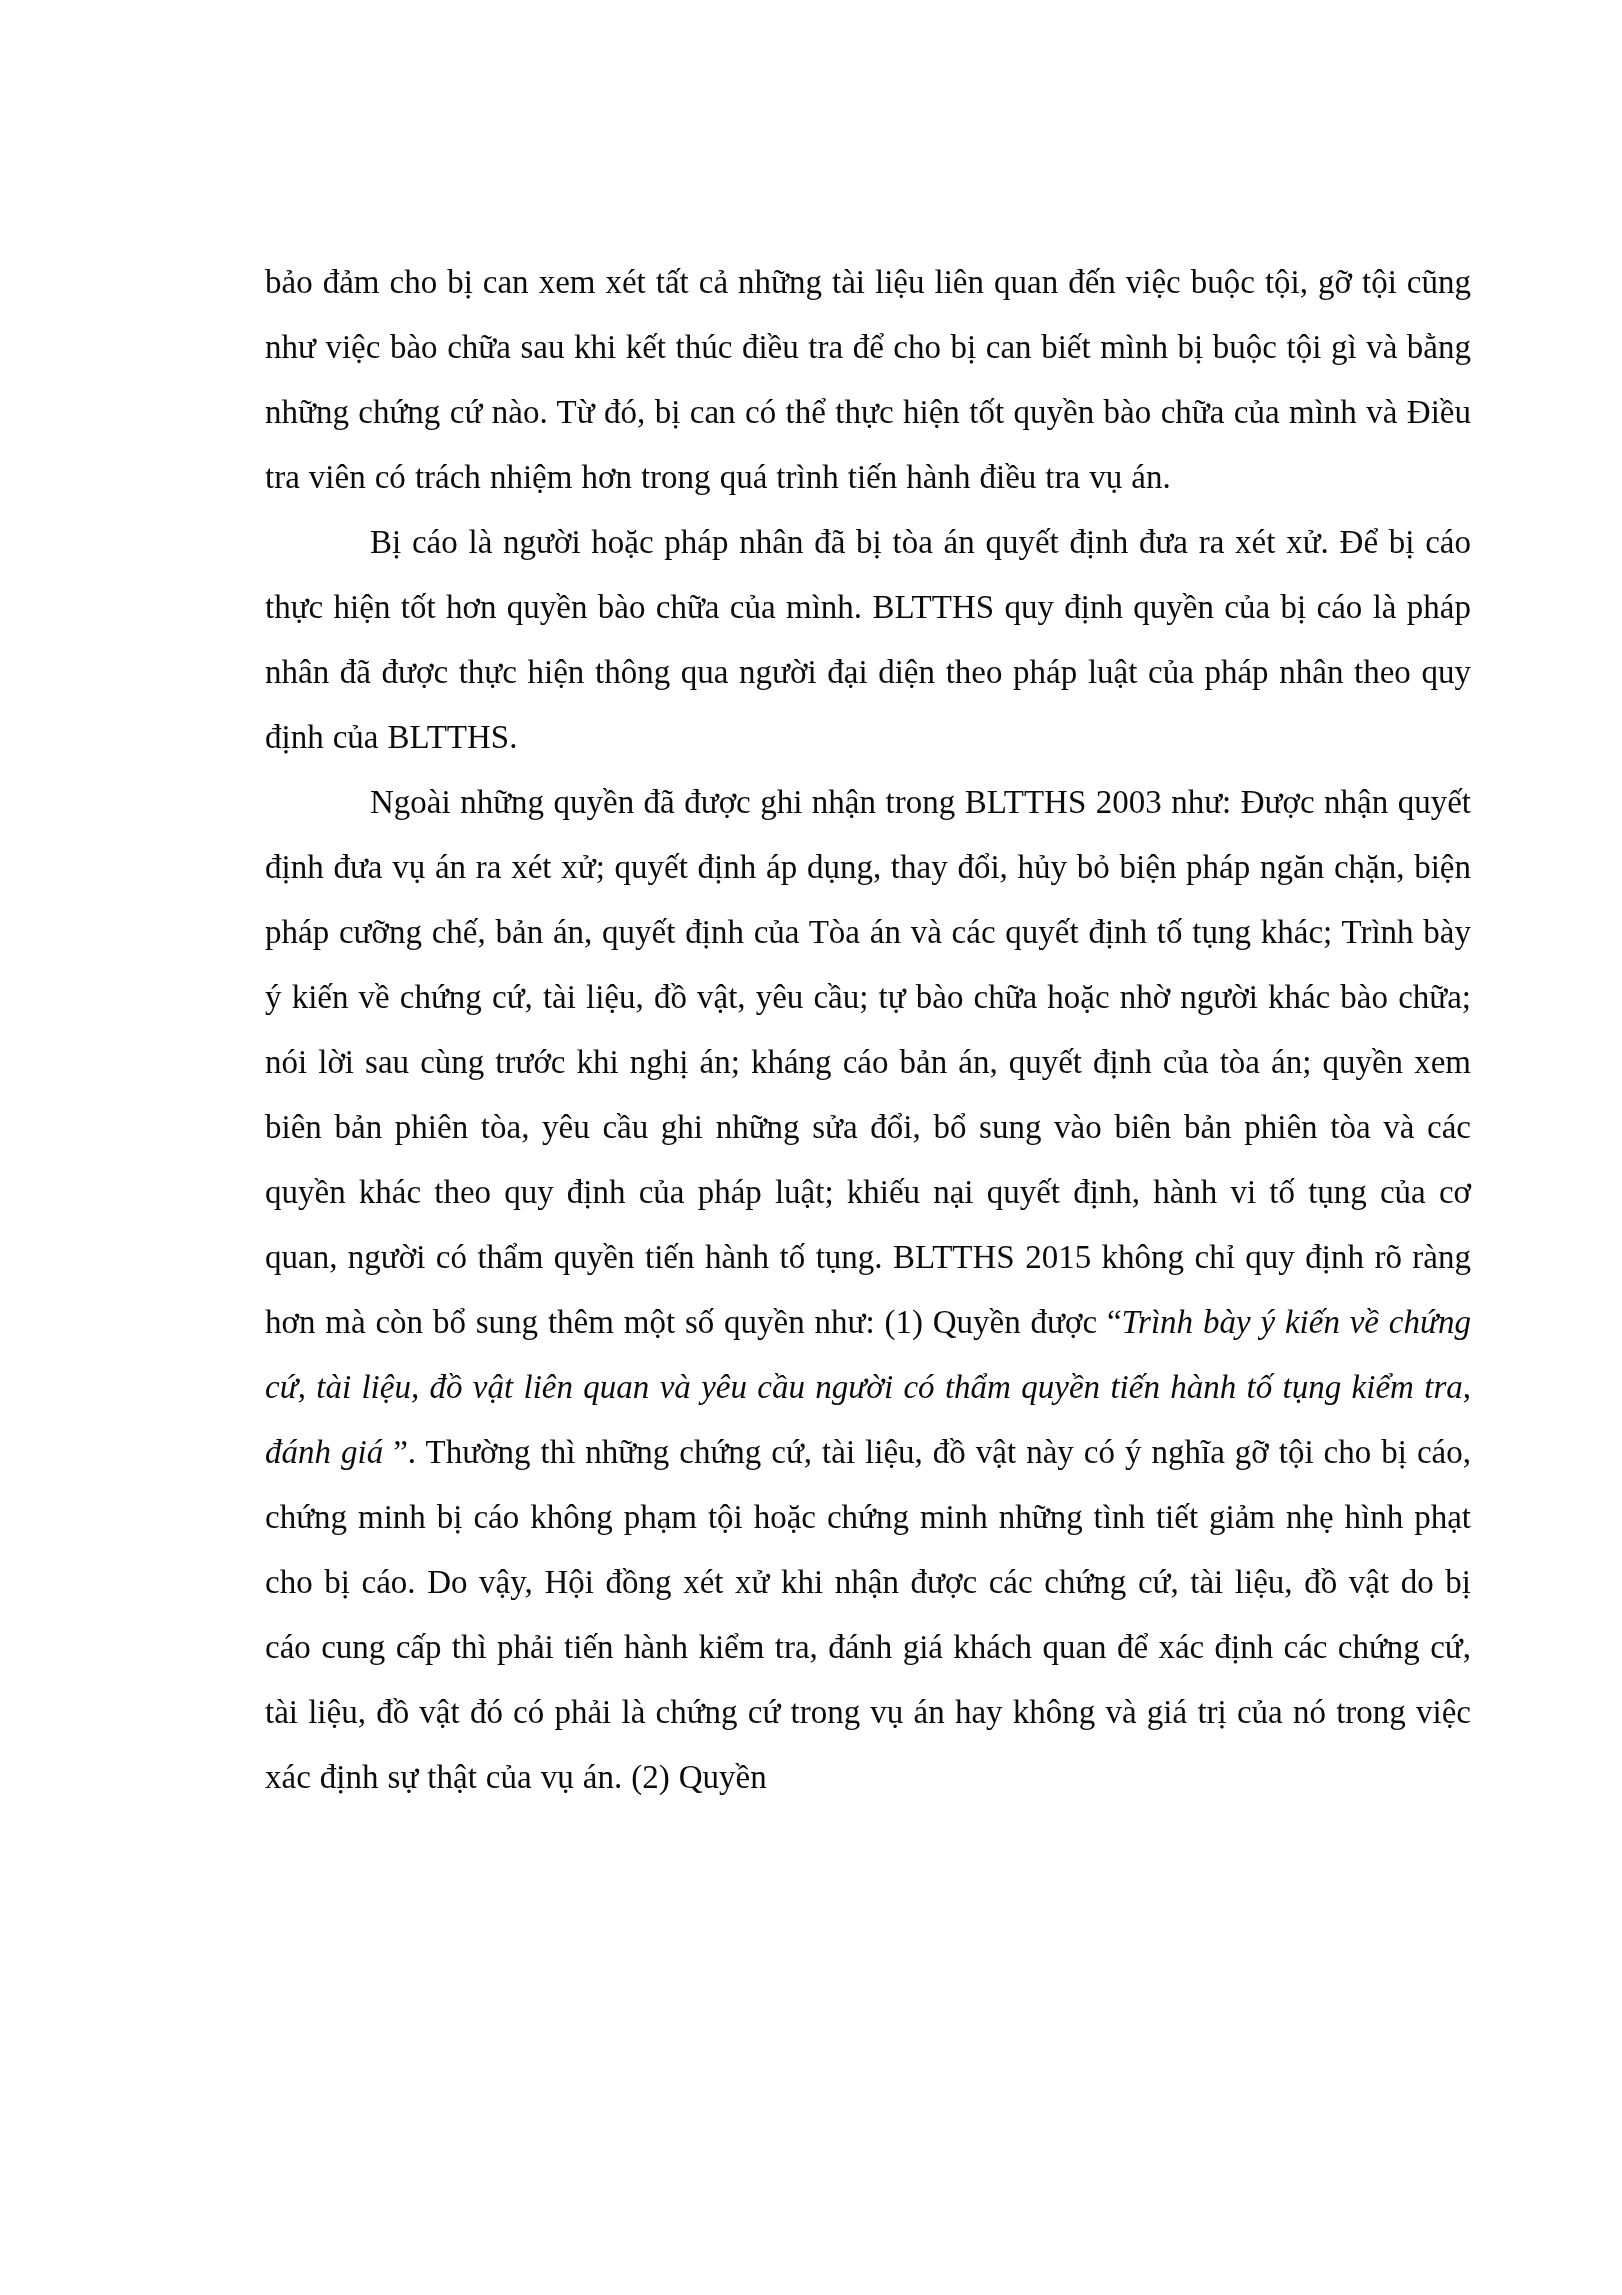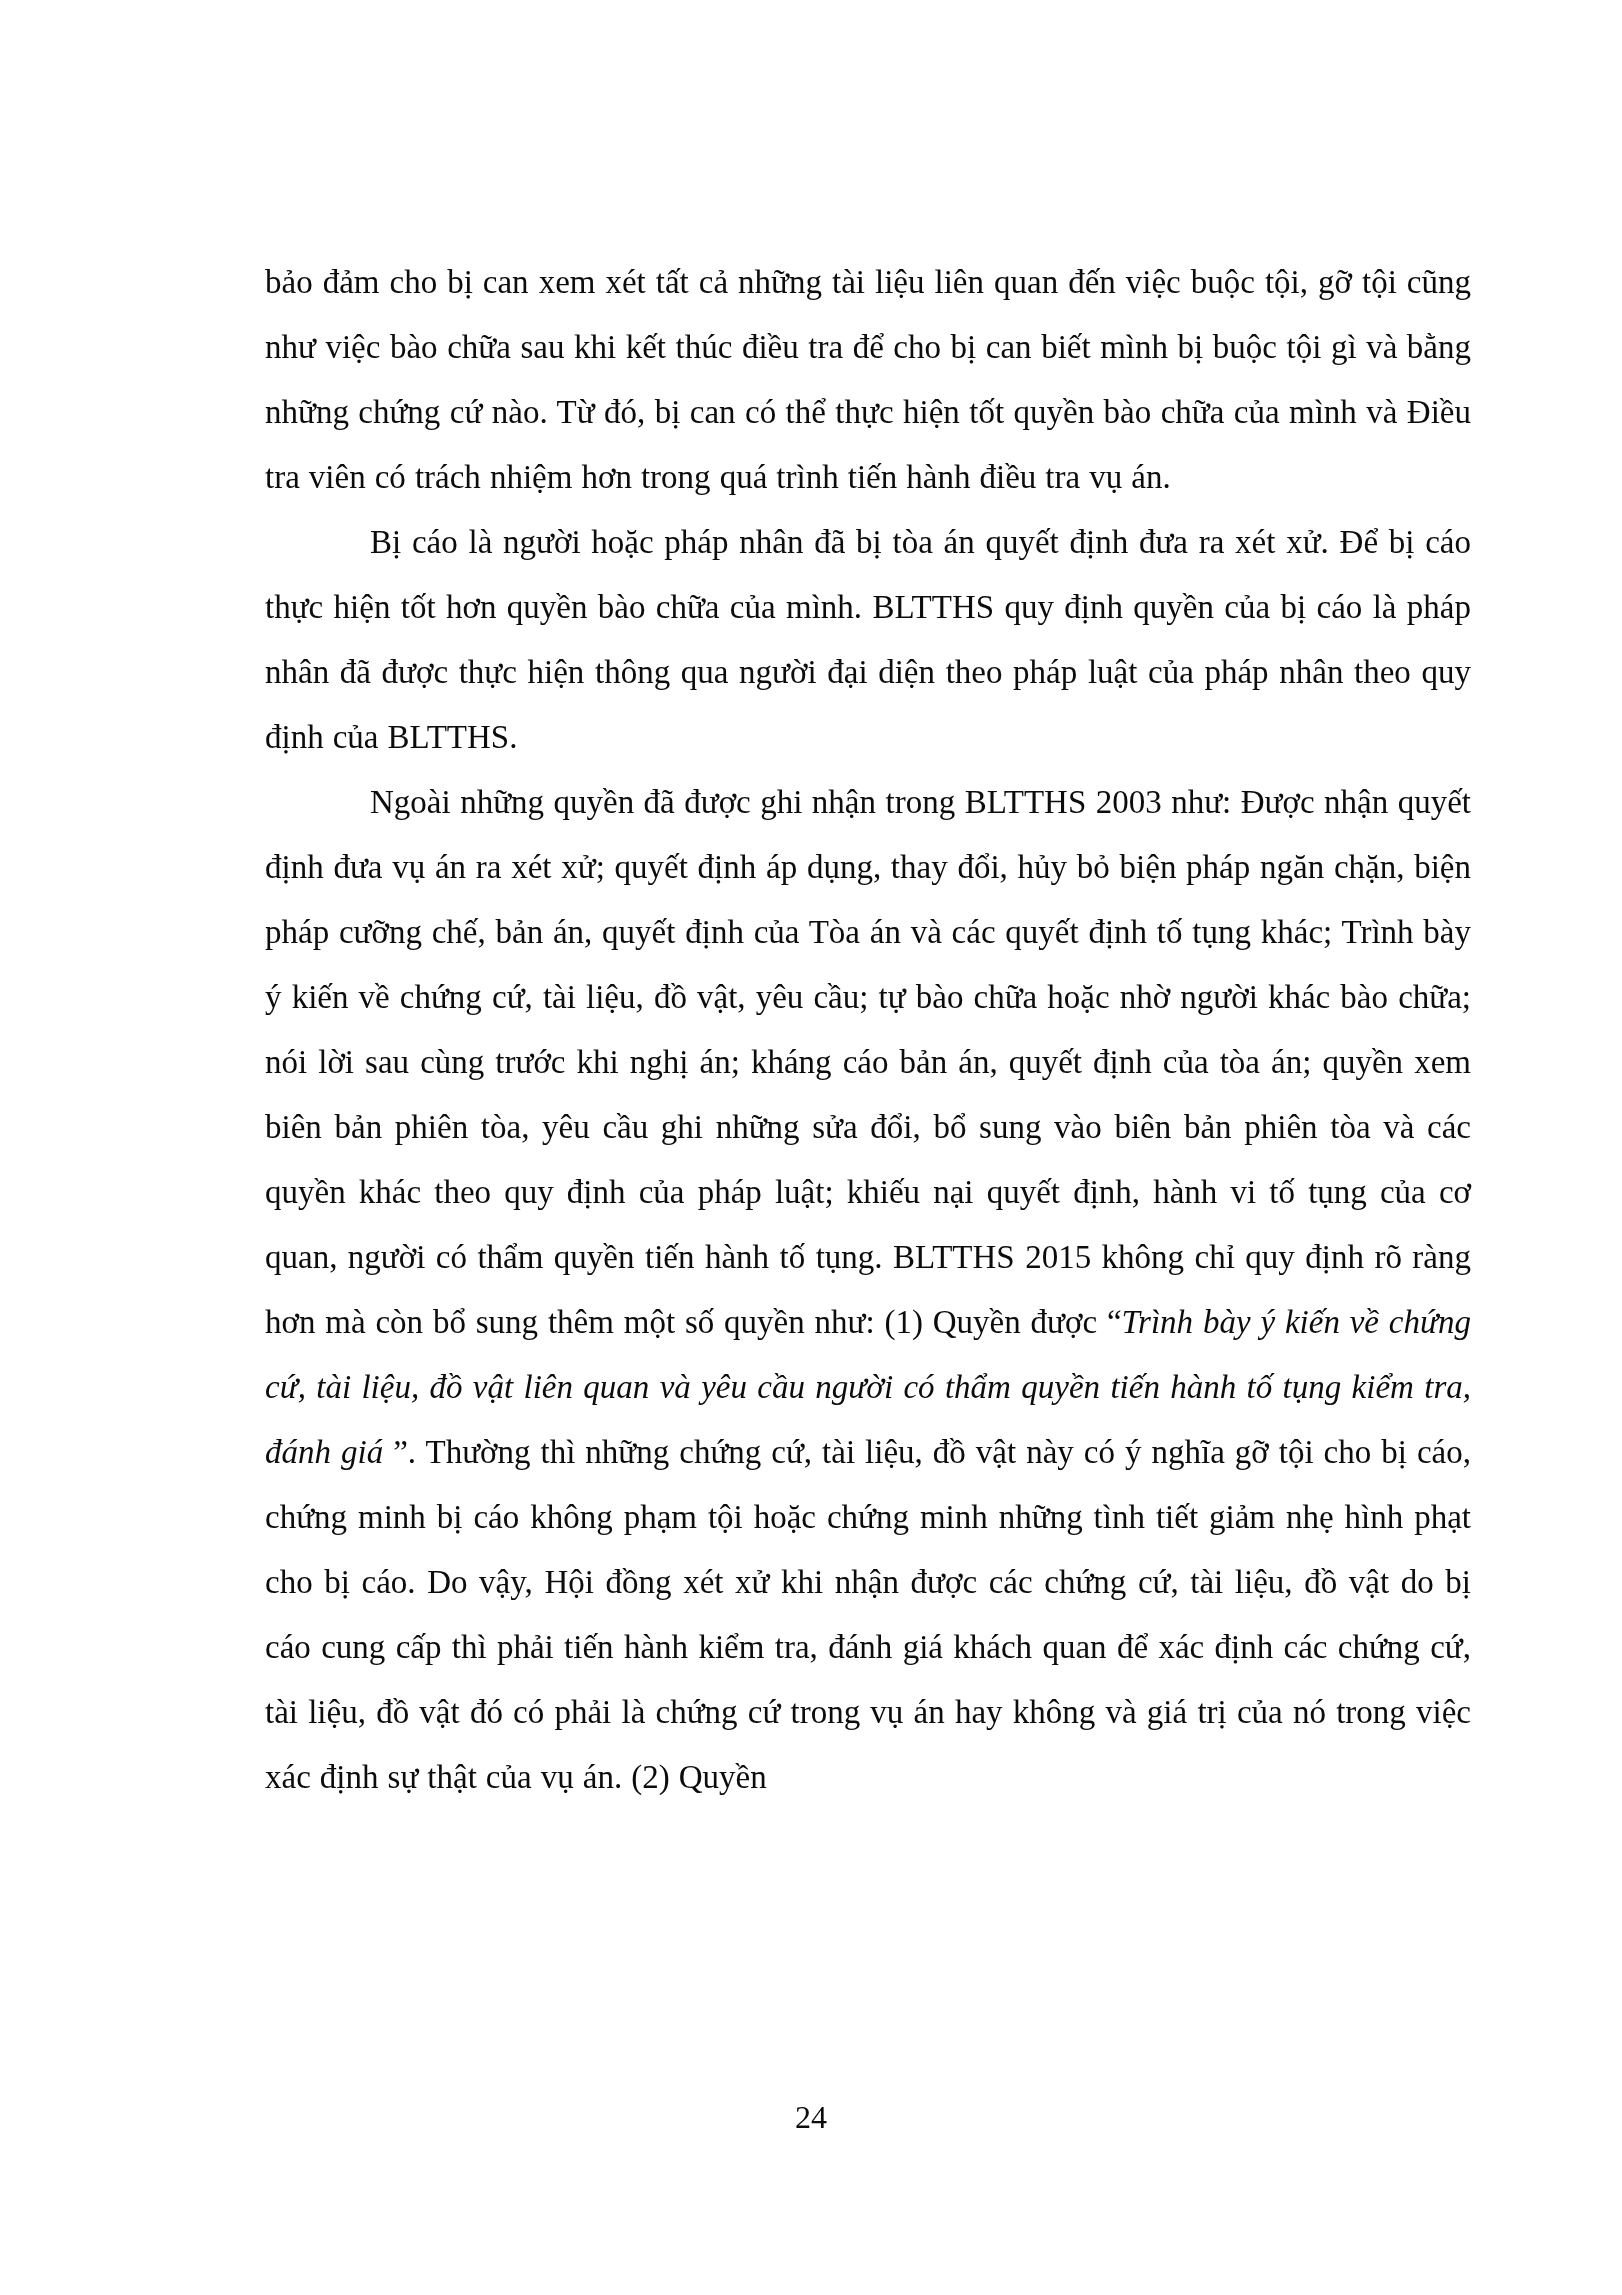--- a/index.html
+++ b/index.html
@@ -59,18 +59,15 @@
 
     <p class="para no-indent"><span>bảo đảm cho bị can xem xét tất cả những tài liệu liên quan đến việc buộc tội, gỡ tội cũng như việc bào chữa sau khi kết thúc điều tra để cho bị can biết mình bị buộc tội gì và bằng những chứng cứ nào. Từ đó, bị can có thể thực hiện tốt quyền bào chữa của mình và Điều tra viên có trách nhiệm hơn trong quá trình tiến hành điều tra vụ án.</span></p>
 
 
     <p class="para indent"><span>Bị cáo là người hoặc pháp nhân đã bị tòa án quyết định đưa ra xét xử. Để bị cáo thực hiện tốt hơn quyền bào chữa của mình. BLTTHS quy định quyền của bị cáo là pháp nhân đã được thực hiện thông qua người đại diện theo pháp luật của pháp nhân theo quy định của BLTTHS.</span></p>
 
     <p class="para indent"><span>Ngoài những quyền đã được ghi nhận trong BLTTHS 2003 như: Được nhận quyết định đưa vụ án ra xét xử; quyết định áp dụng, thay đổi, hủy bỏ biện pháp ngăn chặn, biện pháp cưỡng chế, bản án, quyết định của Tòa án và các quyết định tố tụng khác; Trình bày ý kiến về chứng cứ, tài liệu, đồ vật, yêu cầu; tự bào chữa hoặc nhờ người khác bào chữa; nói lời sau cùng trước khi nghị án; kháng cáo bản án, quyết định của tòa án; quyền xem biên bản phiên tòa, yêu cầu ghi những sửa đổi, bổ sung vào biên bản phiên tòa và các quyền khác theo quy định của pháp luật; khiếu nại quyết định, hành vi tố tụng của cơ quan, người có thẩm quyền tiến hành tố tụng. BLTTHS 2015 không chỉ quy định rõ ràng hơn mà còn bổ sung thêm một số quyền như: (1) Quyền được “</span><span class="italic">Trình bày ý kiến về chứng cứ, tài liệu, đồ vật liên quan và yêu cầu người có thẩm quyền tiến hành tố tụng kiểm tra, đánh giá</span><span> ”. Thường thì những chứng cứ, tài liệu, đồ vật này có ý nghĩa gỡ tội cho bị cáo, chứng minh bị cáo không phạm tội hoặc chứng minh những tình tiết giảm nhẹ hình phạt cho bị cáo. Do vậy, Hội đồng xét xử khi nhận được các chứng cứ, tài liệu, đồ vật do bị cáo cung cấp thì phải tiến hành kiểm tra, đánh giá khách quan để xác định các chứng cứ, tài liệu, đồ vật đó có phải là chứng cứ trong vụ án hay không và giá trị của nó trong việc xác định sự thật của vụ án. (2) Quyền</span></p>
 
   </section>
 
-  <footer class="page-footer">
-    <span>24</span>
-  </footer>
 
 </main>
 
 
 </body></html>

